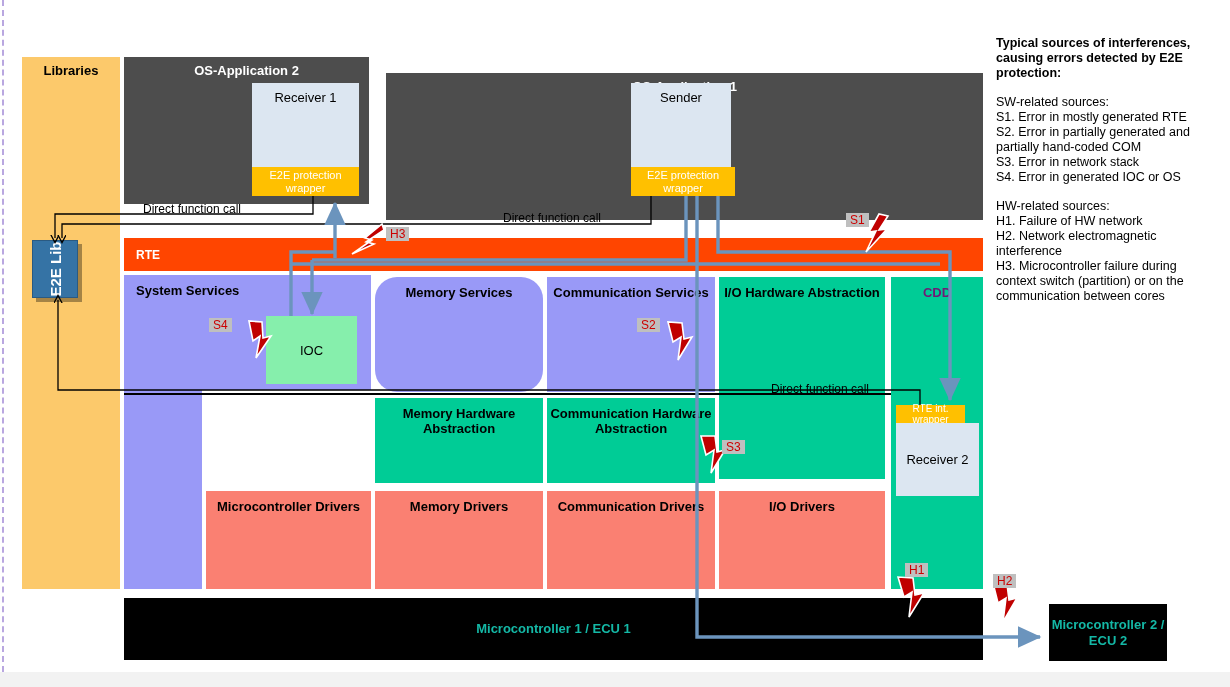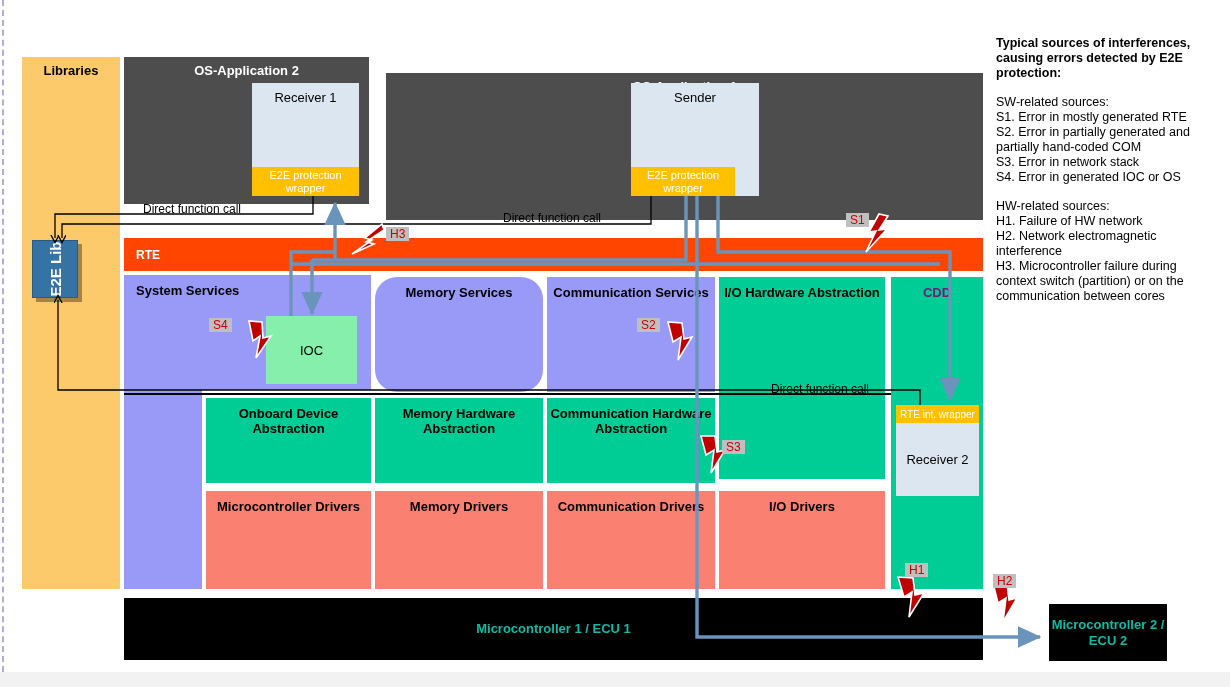--- a/index.html
+++ b/index.html
@@ -102,21 +102,21 @@
   <div class="box swc" style="left:252px;top:83px;width:107px;height:113px;">
     <div class="swc-name">Receiver 1</div>
     <div class="box wrapper ctr" style="left:0;top:84px;width:107px;height:29px;">
       <span>E2E protection wrapper</span>
     </div>
   </div>
 
   <div class="box osapp" style="left:386px;top:57px;width:597px;height:147px;margin-top:16px;">
     <div class="top-label osapp-title">OS-Application 1</div>
   </div>
-  <div class="box swc" style="left:631px;top:83px;width:128px;height:113px;">
+  <div class="box swc" style="left:631px;top:83px;width:100px;height:113px;">
     <div class="swc-name">Sender</div>
     <div class="box wrapper ctr" style="left:0;top:84px;width:104px;height:29px;">
       <span>E2E protection wrapper</span>
     </div>
   </div>
 
   <div class="box rte" style="left:124px;top:238px;width:859px;height:33px;">
     <div class="rte-txt">RTE</div>
   </div>
 
@@ -133,23 +133,20 @@
   </div>
   <div class="box svc" style="left:547px;top:277px;width:168px;height:115px;">
     <div class="bsw-title">Communication Services</div>
   </div>
   <div class="box abs" style="left:719px;top:277px;width:166px;height:202px;">
     <div class="bsw-title">I/O Hardware Abstraction</div>
   </div>
 
   <div class="row-sep" style="left:124px;top:393px;width:859px;"></div>
 
-  <div class="box abs" style="left:206px;top:398px;width:165px;height:85px;">
-    <div class="bsw-title">Onboard Device Abstraction</div>
-  </div>
   <div class="box abs" style="left:375px;top:398px;width:168px;height:85px;">
     <div class="bsw-title">Memory Hardware Abstraction</div>
   </div>
   <div class="box abs" style="left:547px;top:398px;width:168px;height:85px;">
     <div class="bsw-title">Communication Hardware Abstraction</div>
   </div>
 
   <div class="box drv" style="left:206px;top:491px;width:165px;height:98px;">
     <div class="bsw-title">Microcontroller Drivers</div>
   </div>
@@ -159,21 +156,21 @@
   <div class="box drv" style="left:547px;top:491px;width:168px;height:98px;">
     <div class="bsw-title">Communication Drivers</div>
   </div>
   <div class="box drv" style="left:719px;top:491px;width:166px;height:98px;">
     <div class="bsw-title">I/O Drivers</div>
   </div>
 
   <div class="box cdd" style="left:891px;top:277px;width:92px;height:312px;">
     <div class="cdd-title">CDD</div>
   </div>
-  <div class="box rtewrap ctr" style="left:896px;top:405px;width:83px;height:18px;">
+  <div class="box rtewrap ctr" style="left:896px;top:405px;width:69px;height:18px;">
     <span>RTE int. wrapper</span>
   </div>
   <div class="box rx2 ctr" style="left:896px;top:423px;width:83px;height:73px;">
     <span class="rx2-txt">Receiver 2</span>
   </div>
 
   <div class="box mcu ctr" style="left:124px;top:598px;width:859px;height:62px;">
     <span>Microcontroller 1 / ECU 1</span>
   </div>
   <div class="box mcu ctr" style="left:1049px;top:604px;width:118px;height:57px;">

